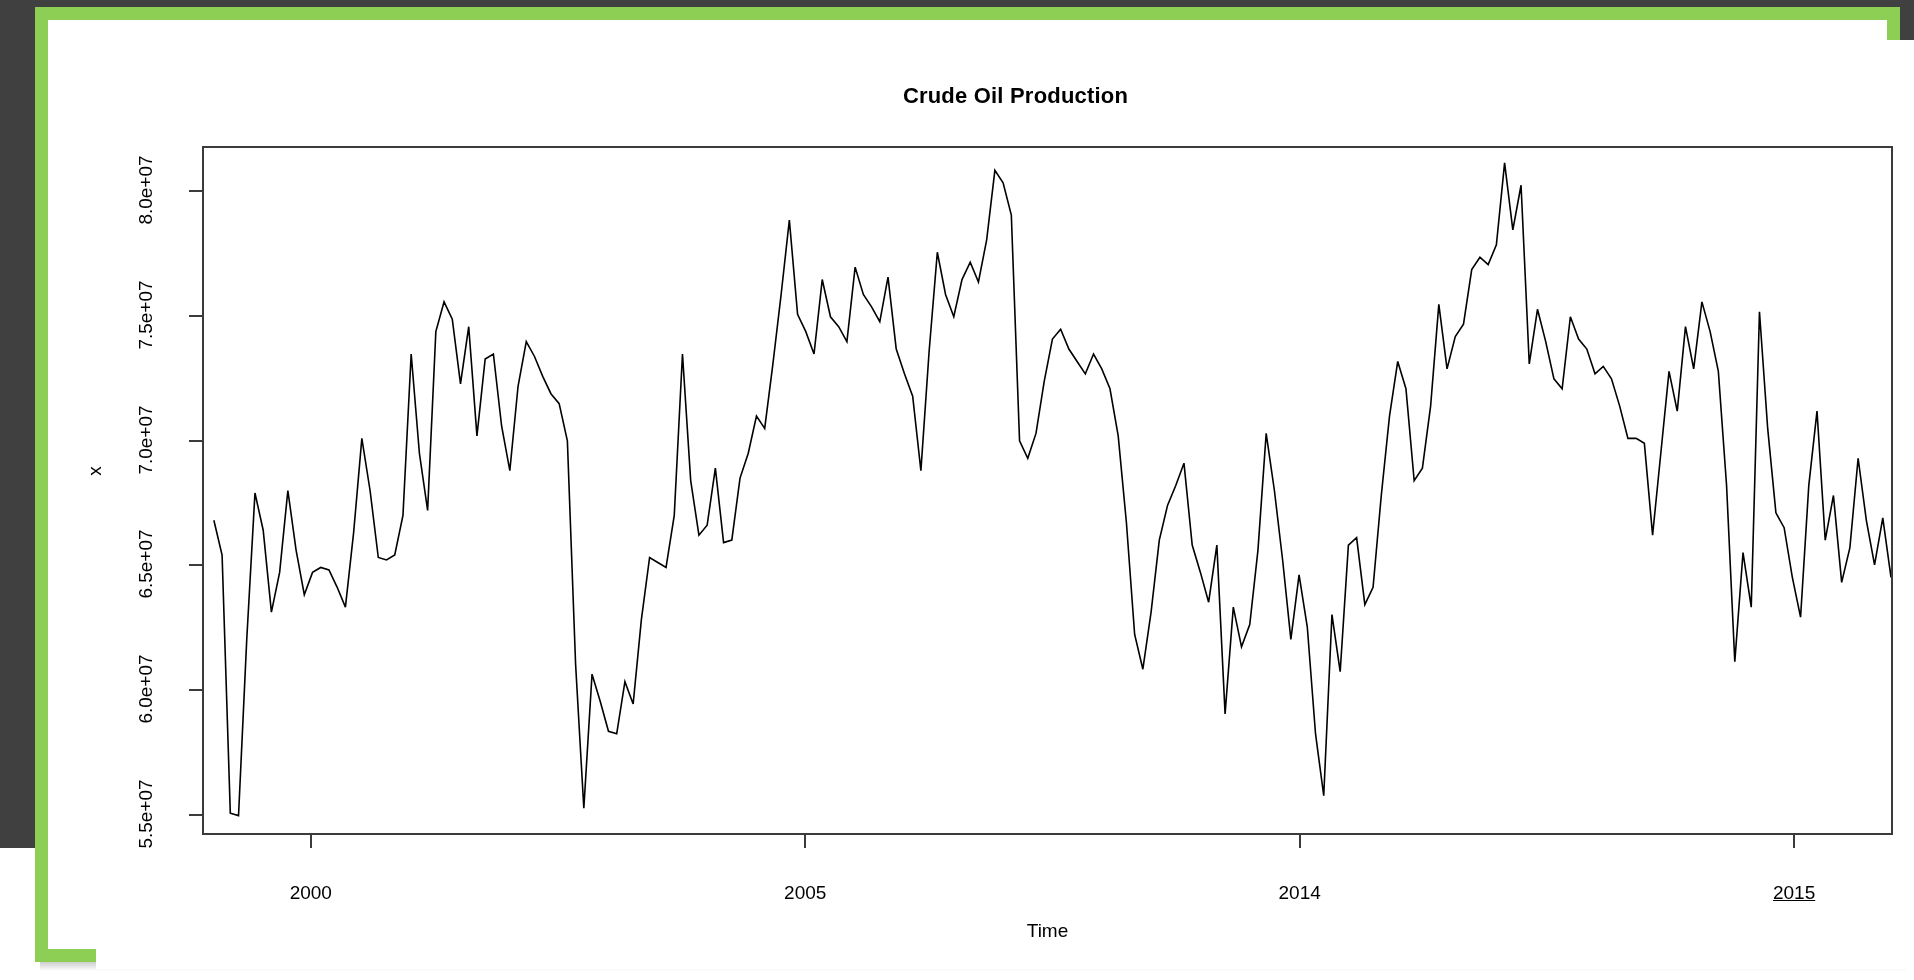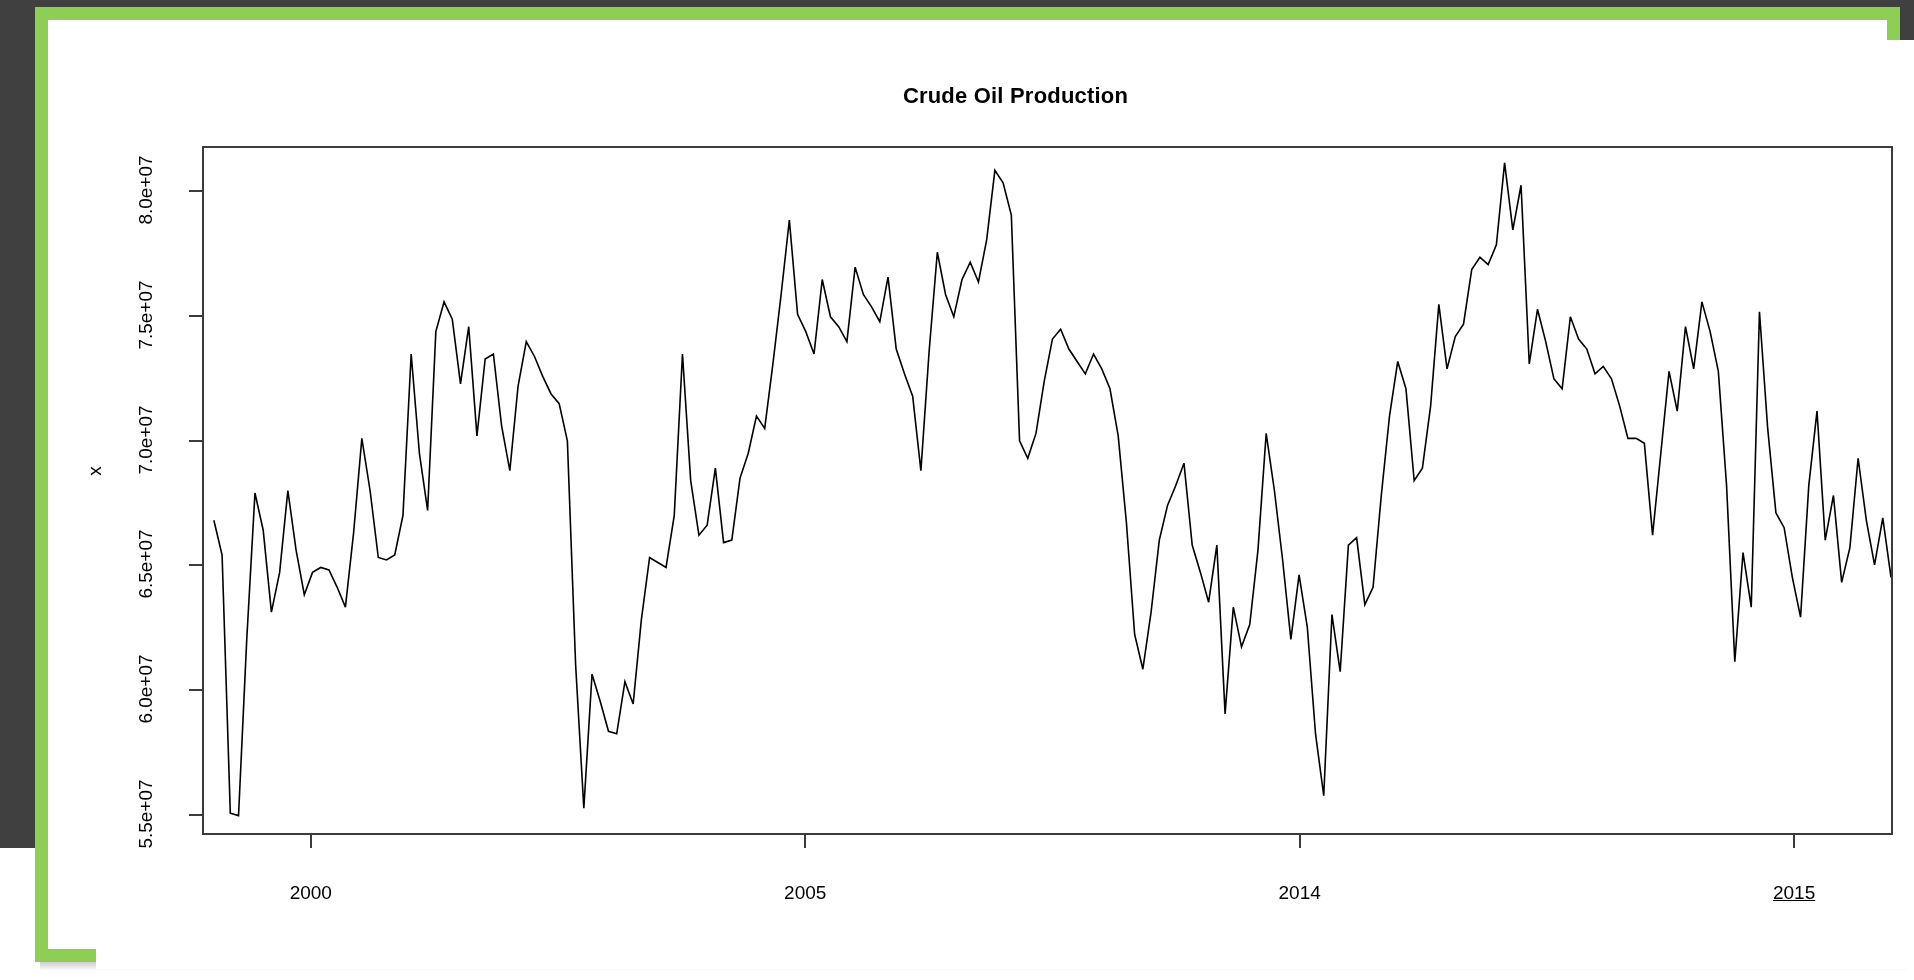--- a/index.html
+++ b/index.html
@@ -177,16 +177,17 @@
           <div class="xtick-mark" style="left: 1697.11px;"></div>
           <div class="xtick-label" style="left: 1698.11px; text-decoration: underline;">2015</div>
         </div>
 
       <div id="plotbox">
         <svg id="series-svg" viewBox="0 0 1691 689" preserveAspectRatio="none">
           <polyline id="series-path" fill="none" stroke="#000000" stroke-width="1.6" vector-effect="non-scaling-stroke" stroke-linejoin="miter" stroke-linecap="butt" points="9.89,374.46 18.13,409.41 26.37,669.03 34.61,671.53 42.85,494.28 51.09,347.00 59.33,384.44 67.57,466.82 75.81,426.88 84.06,344.50 92.30,404.41 100.54,449.35 108.78,426.88 117.02,421.89 125.26,424.38 133.50,441.86 141.74,461.83 149.98,386.94 158.22,292.08 166.46,344.50 174.70,411.90 182.94,414.40 191.19,409.41 199.43,369.46 207.67,207.20 215.91,307.05 224.15,364.47 232.39,184.73 240.63,154.78 248.87,172.25 257.11,237.16 265.35,179.74 273.59,289.58 281.83,212.19 290.07,207.20 298.31,279.59 306.56,324.53 314.80,239.65 323.04,194.72 331.28,209.70 339.52,229.67 347.76,247.14 356.00,257.13 364.24,294.57 372.48,519.25 380.72,664.04 388.96,529.23 397.20,556.69 405.44,586.65 413.69,589.14 421.93,536.72 430.17,559.19 438.41,474.31 446.65,411.90 454.89,416.89 463.13,421.89 471.37,369.46 479.61,207.20 487.85,334.51 496.09,389.43 504.33,379.45 512.57,322.03 520.81,396.92 529.06,394.43 537.30,332.02 545.54,307.05 553.78,269.61 562.02,282.09 570.26,217.18 578.50,147.29 586.74,72.39 594.98,167.26 603.22,184.73 611.46,207.20 619.70,132.31 627.94,169.75 636.18,179.74 644.43,194.72 652.67,119.83 660.91,147.29 669.15,159.77 677.39,174.75 685.63,129.81 693.87,202.21 702.11,227.17 710.35,249.64 718.59,324.53 726.83,204.70 735.07,104.85 743.31,147.29 751.56,169.75 759.80,132.31 768.04,114.83 776.28,134.80 784.52,92.37 792.76,22.47 801.00,34.95 809.24,67.40 817.48,294.57 825.72,312.05 833.96,287.08 842.20,234.66 850.44,192.22 858.68,182.24 866.93,202.21 875.17,214.69 883.41,227.17 891.65,207.20 899.89,222.18 908.13,242.15 916.37,289.58 924.61,376.95 932.85,489.29 941.09,524.24 949.33,466.82 957.57,394.43 965.81,359.48 974.06,339.51 982.30,317.04 990.54,399.42 998.78,426.88 1007.02,456.84 1015.26,399.42 1023.50,569.17 1031.74,461.83 1039.98,501.77 1048.22,479.30 1056.46,404.41 1064.70,287.08 1072.94,344.50 1081.18,414.40 1089.43,494.28 1097.67,429.38 1105.91,481.80 1114.15,589.14 1122.39,651.55 1130.63,469.32 1138.87,526.74 1147.11,399.42 1155.35,391.93 1163.59,459.33 1171.83,441.86 1180.07,349.49 1188.31,269.61 1196.56,214.69 1204.80,242.15 1213.04,334.51 1221.28,322.03 1229.52,259.62 1237.76,157.27 1246.00,222.18 1254.24,189.72 1262.48,177.24 1270.72,122.32 1278.96,109.84 1287.20,117.33 1295.44,97.36 1303.68,14.98 1311.93,82.38 1320.17,37.45 1328.41,217.18 1336.65,162.26 1344.89,194.72 1353.13,232.16 1361.37,242.15 1369.61,169.75 1377.85,192.22 1386.09,202.21 1394.33,227.17 1402.57,219.68 1410.81,232.16 1419.05,259.62 1427.30,292.08 1435.54,292.08 1443.78,297.07 1452.02,389.43 1460.26,307.05 1468.50,224.67 1476.74,264.62 1484.98,179.74 1493.22,222.18 1501.46,154.78 1509.70,184.73 1517.94,224.67 1526.18,339.51 1534.43,516.75 1542.67,406.91 1550.91,461.83 1559.15,164.76 1567.39,282.09 1575.63,366.97 1583.87,381.95 1592.11,431.87 1600.35,471.82 1608.59,339.51 1616.83,264.62 1625.07,394.43 1633.31,349.49 1641.55,436.87 1649.80,401.92 1658.04,312.05 1666.28,374.46 1674.52,419.39 1682.76,371.96 1691.00,431.87 1699.24,324.53 1707.48,381.95 1715.72,474.31 1723.96,406.91 1732.20,519.25 1740.44,564.18 1748.68,471.82 1756.93,434.37 1765.17,312.05 1773.41,361.97 1781.65,406.91 1789.89,429.38"></polyline>
         </svg>
       </div>
 
+      <div id="xlab">Time</div>
 
     </div>
   </div>
 </div>
 
 </body></html>

